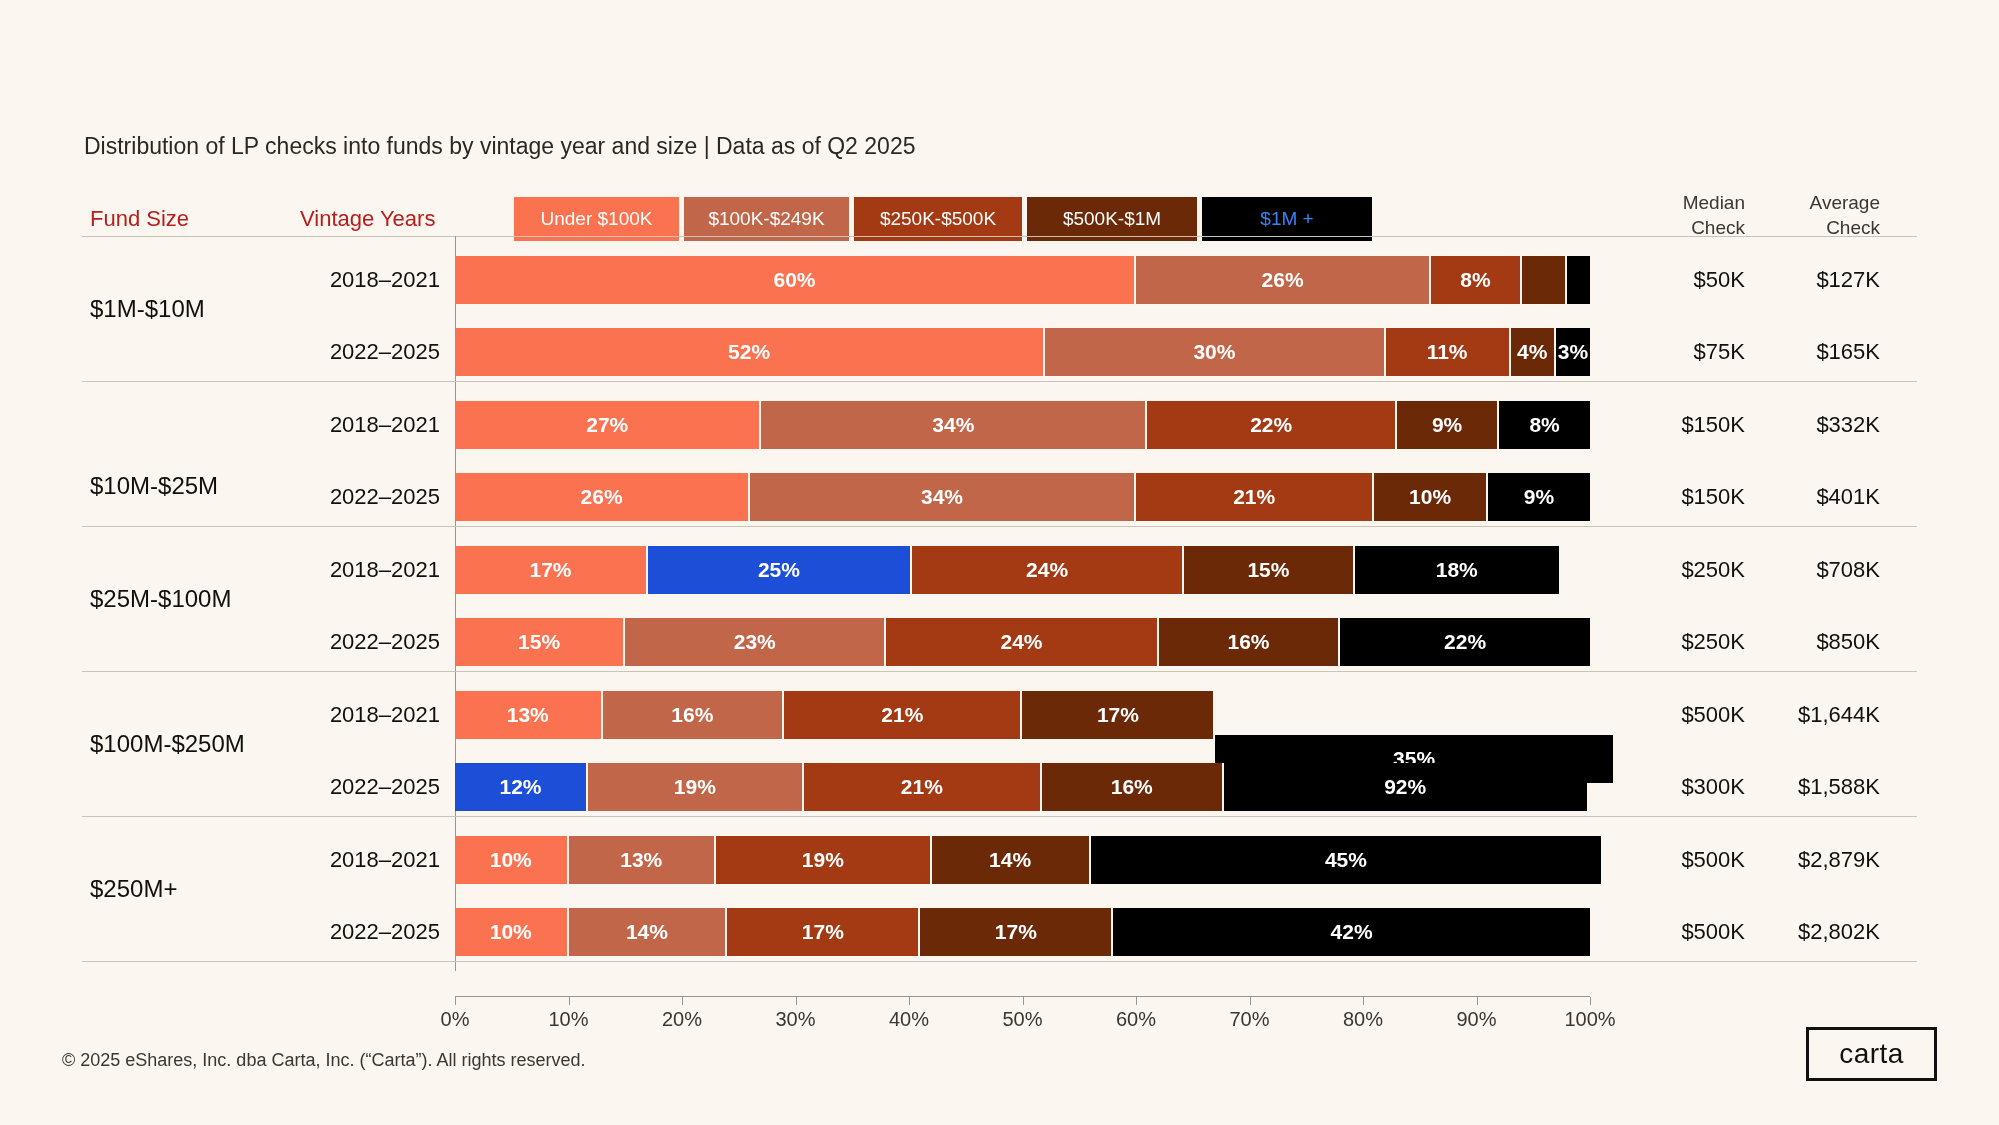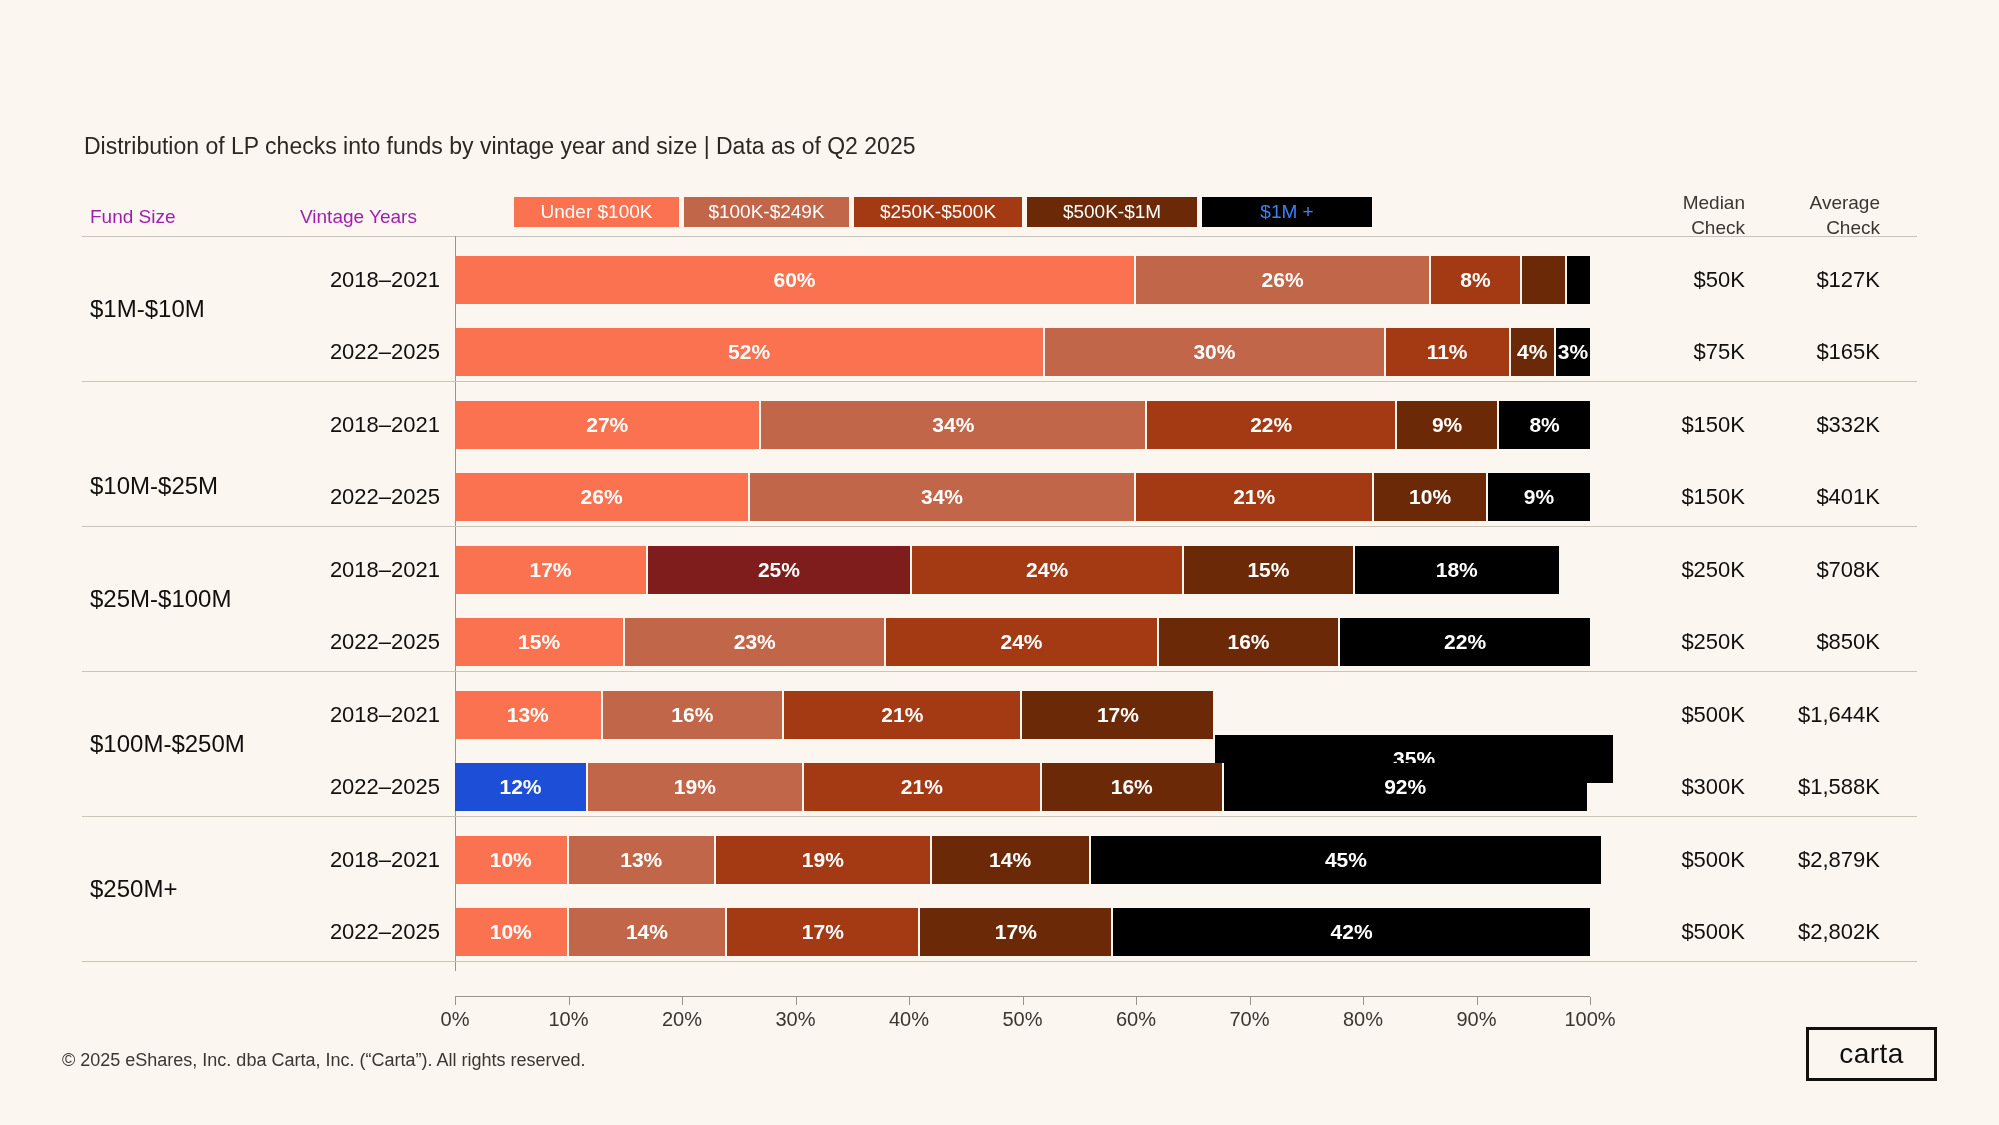--- a/index.html
+++ b/index.html
@@ -19,37 +19,37 @@
     font-size:46px;font-weight:bold;letter-spacing:-0.6px;
     color:#12100E;white-space:nowrap;
   }
   .subtitle{
     position:absolute;left:84px;top:133px;
     font-size:23px;font-weight:normal;color:#2B2824;white-space:nowrap;
   }
 
   
   .col-head{
-    position:absolute;font-size:19px;color:#a21caf;font-weight:normal;
+    position:absolute;font-size:22px;color:#b91c1c;font-weight:normal;
   }
   #fund-size-head{left:90px;top:206px;}
   #vintage-head{left:300px;top:206px;}
   .right-head{
     position:absolute;width:120px;text-align:right;
     font-size:19px;color:#3A3631;line-height:25px;top:190px;
   }
   #median-head{left:1625px;}
   #average-head{left:1760px;}
 
   
   #legend{
     position:absolute;left:514px;top:197px;display:flex;gap:5px;
   }
   .legend-item{
-    height:30px;display:flex;align-items:center;justify-content:center;
+    height:44px;display:flex;align-items:center;justify-content:center;
     color:#FFFFFF;font-size:19px;font-weight:normal;white-space:nowrap;
   }
 
   
   .hrule{position:absolute;left:82px;right:82px;height:1px;background:#C9C3B8;}
   .vaxis{position:absolute;left:455px;width:1px;background:#9A948A;}
   .group-label{
     position:absolute;left:90px;font-size:24px;color:#12100E;white-space:nowrap;
   }
   .row{position:absolute;left:0;right:0;height:48px;}
@@ -225,21 +225,21 @@
         <div class="rv average">$401K</div>
       </div>
       <div class="hrule" style="top: 671px;"></div>
       <div class="group-label" style="top: 584.5px;">$25M-$100M</div>
       <div class="row" style="top: 546px;">
         <div class="vintage-label">2018–2021</div>
         <div class="bar" style="width: 1123.65px;">
           <div class="seg" style="background: rgb(250, 114, 80); width: 192.95px;">
             <span>17%</span>
           </div>
-          <div class="seg" style="background: #7f1d1d; width: 264px;">
+          <div class="seg" style="background: #1d4ed8; width: 264px;">
             <span>25%</span>
           </div>
           <div class="seg" style="background: rgb(164, 58, 20); width: 272.4px;">
             <span>24%</span>
           </div>
           <div class="seg" style="background: rgb(107, 41, 8); width: 170.25px;">
             <span>15%</span>
           </div>
           <div class="seg" style="background: rgb(0, 0, 0); width: 204.3px;">
             <span>18%</span>

